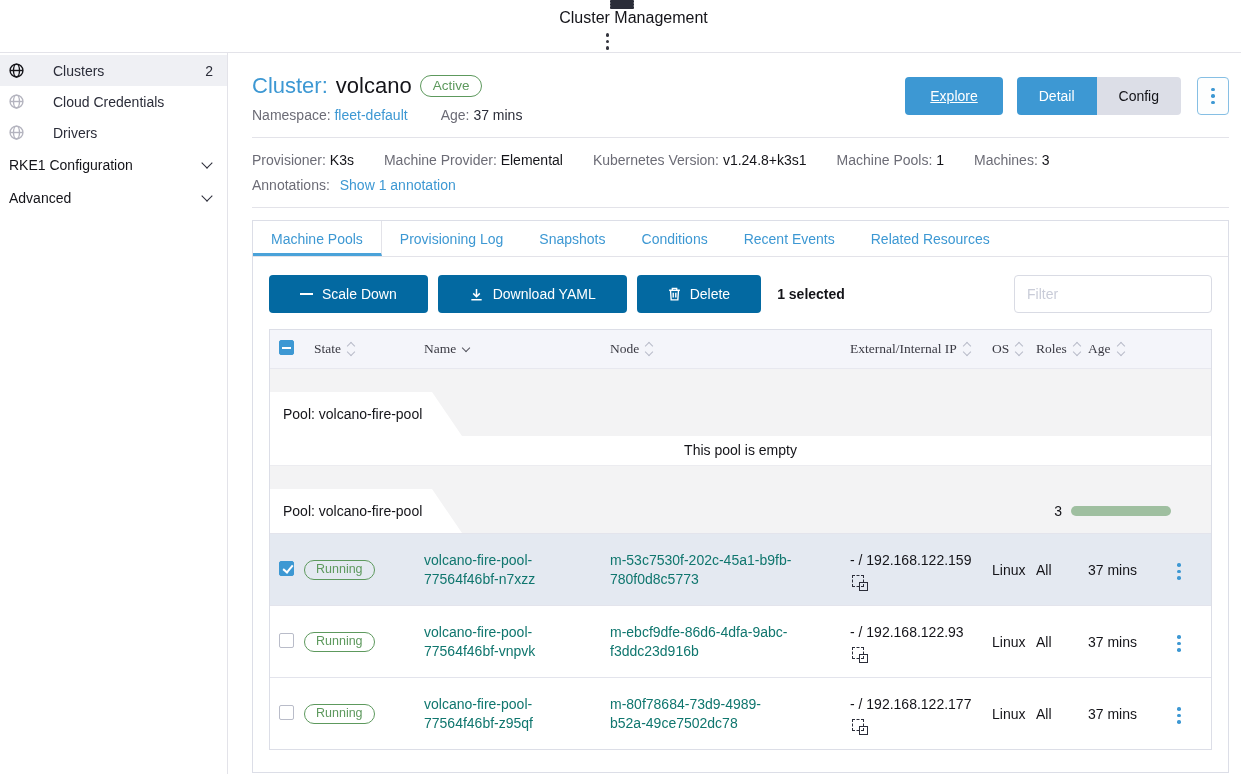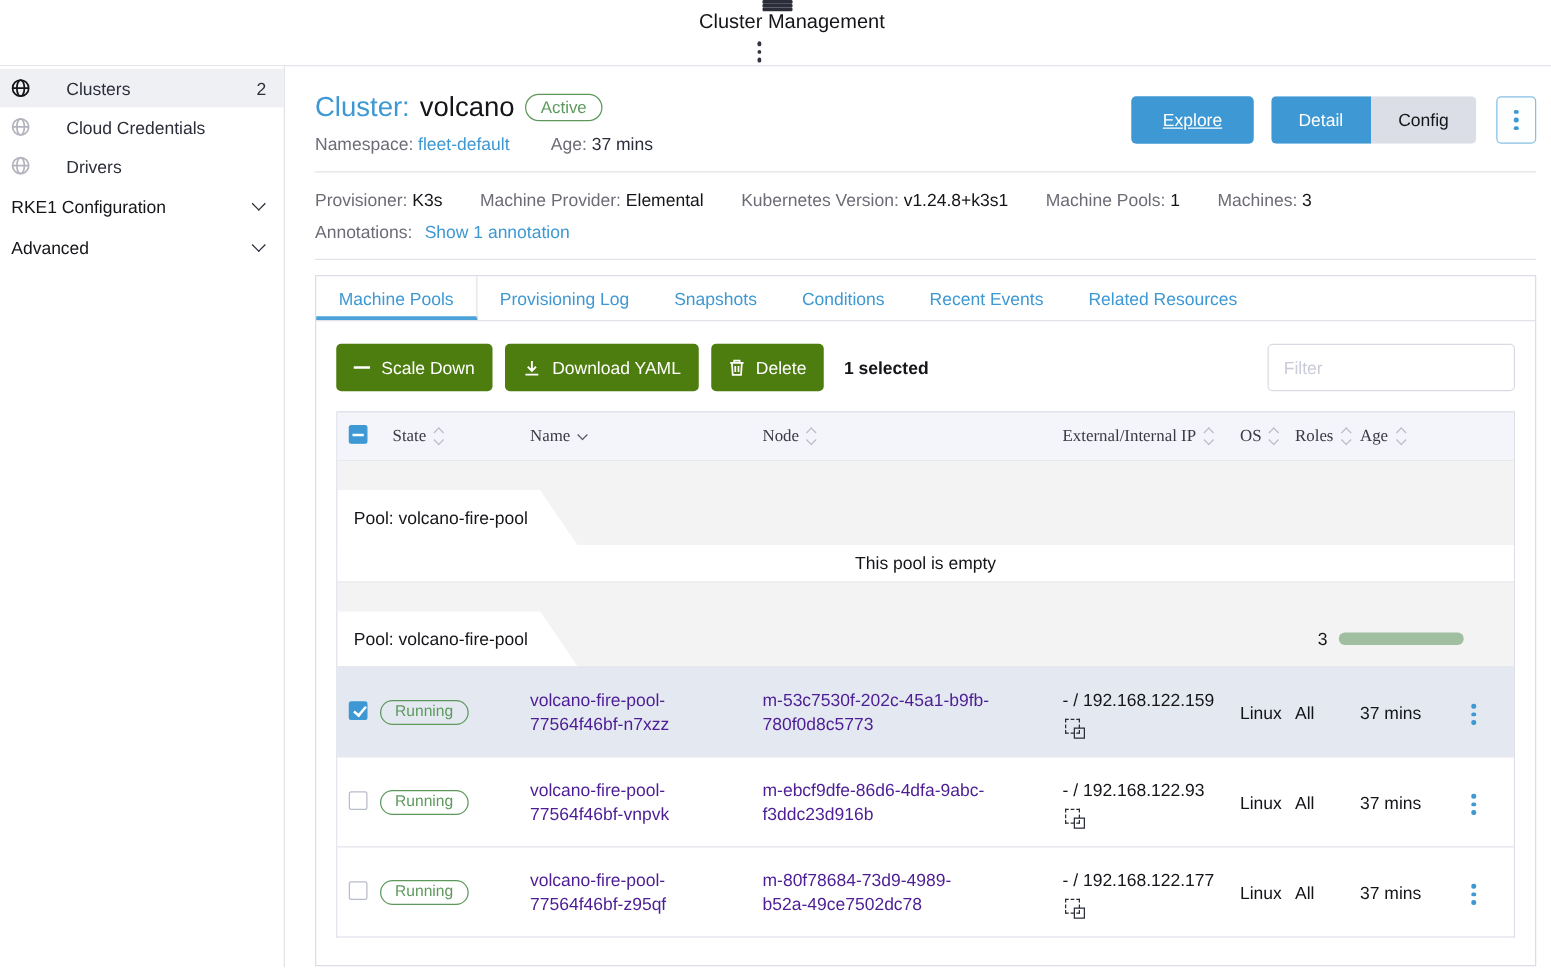--- a/index.html
+++ b/index.html
@@ -68,21 +68,21 @@
 
   
   .panel { margin-top:12px; border:1px solid #dcdee7; background:#fff; height:553px; }
   .tabbar { display:flex; border-bottom:1px solid #e3e3e9; }
   .tab { padding:10px 18px 9px; color:#3d98d3; cursor:pointer; }
   .tab.active { border-bottom:3px solid #4aa2d9; border-right:1px solid #e3e3e9; padding-bottom:6px; }
   .panel-body { padding:18px 16px 0; }
 
   
   .toolbar { display:flex; align-items:center; }
-  .btn-action { background:#4d7c0f; color:#fff; height:38px; padding:0 14px; display:inline-flex;
+  .btn-action { background:#0369a1; color:#fff; height:38px; padding:0 31px; display:inline-flex;
     align-items:center; gap:9px; margin-right:10px; }
   .minus-ic { display:inline-block; width:13px; height:2px; background:#fff; }
   .sel-count { margin-left:6px; font-weight:700; color:#141419; }
   .filter-in { margin-left:auto; width:198px; height:38px; border:1px solid #d9dbe4; border-radius:4px;
     padding:0 12px; font-size:14px; color:#2b2d39; font-family:inherit; outline:none; }
   .filter-in::placeholder { color:#c9ccd8; }
 
   
   .tbl { margin-top:16px; border:1px solid #dcdee7; border-top:none; }
   .grid { display:grid; grid-template-columns:34px 120px 186px 240px 142px 44px 52px 83px 38px; align-items:center; }
@@ -104,21 +104,21 @@
 
   .group-band { background:#f3f3f4; padding-top:23px; position:relative; }
   .pool-tab { width:192px; background:#fff; height:44px; display:flex; align-items:center;
     padding-left:13px; clip-path:polygon(0 0, calc(100% - 30px) 0, 100% 100%, 0 100%); font-size:14px; color:#141419; }
   .group-right { position:absolute; right:40px; bottom:14px; display:flex; align-items:center; gap:9px; }
   .scale-bar { width:100px; height:10px; border-radius:5px; background:#9fbfa0; }
   .empty-row { background:#fff; text-align:center; padding:6px 0 7px; color:#141419; }
 
   .trow { min-height:72px; border-top:1px solid #e3e4ec; background:#fff; font-size:14px; }
   .trow.sel { background:#e4e9f1; }
-  .trow a { color:#4c1d95; text-decoration:none; cursor:pointer; overflow-wrap:break-word;text-align:right; }
+  .trow a { color:#0f766e; text-decoration:none; cursor:pointer; overflow-wrap:break-word;text-align:right; }
   .c-pad { padding-right:14px; line-height:1.35; }
   .c-ip { display:flex; flex-direction:column; gap:5px; padding-right:6px; line-height:1.2; }
   .copy-ic { position:relative; width:12px; height:12px; border:1px dashed #2b2d39; display:inline-block;
     margin:2px 0 0 2px; cursor:pointer; }
   .copy-ic::after { content:""; position:absolute; right:-5px; bottom:-5px; width:7px; height:7px;
     border:1.5px solid #2b2d39; background:inherit; }
   .row-kebab { color:#3d98d3; }
   .badge-running { display:inline-block; border:1px solid #5d995d; color:#5d995d; border-radius:12px;
     padding:1.5px 11px 2.5px; font-size:12.5px; background:transparent; }
 </style>

